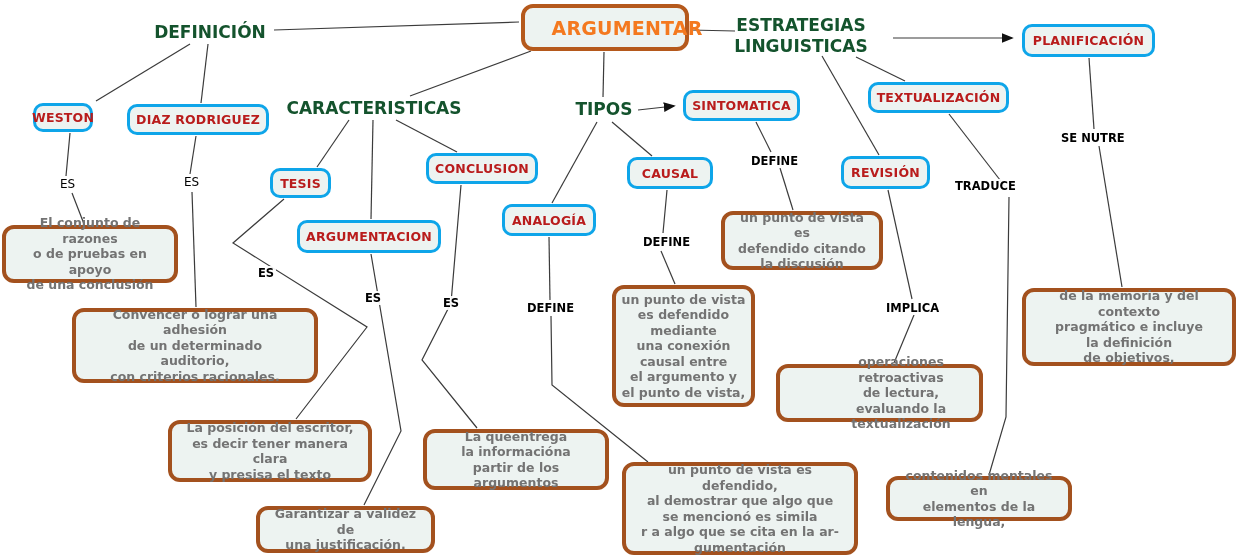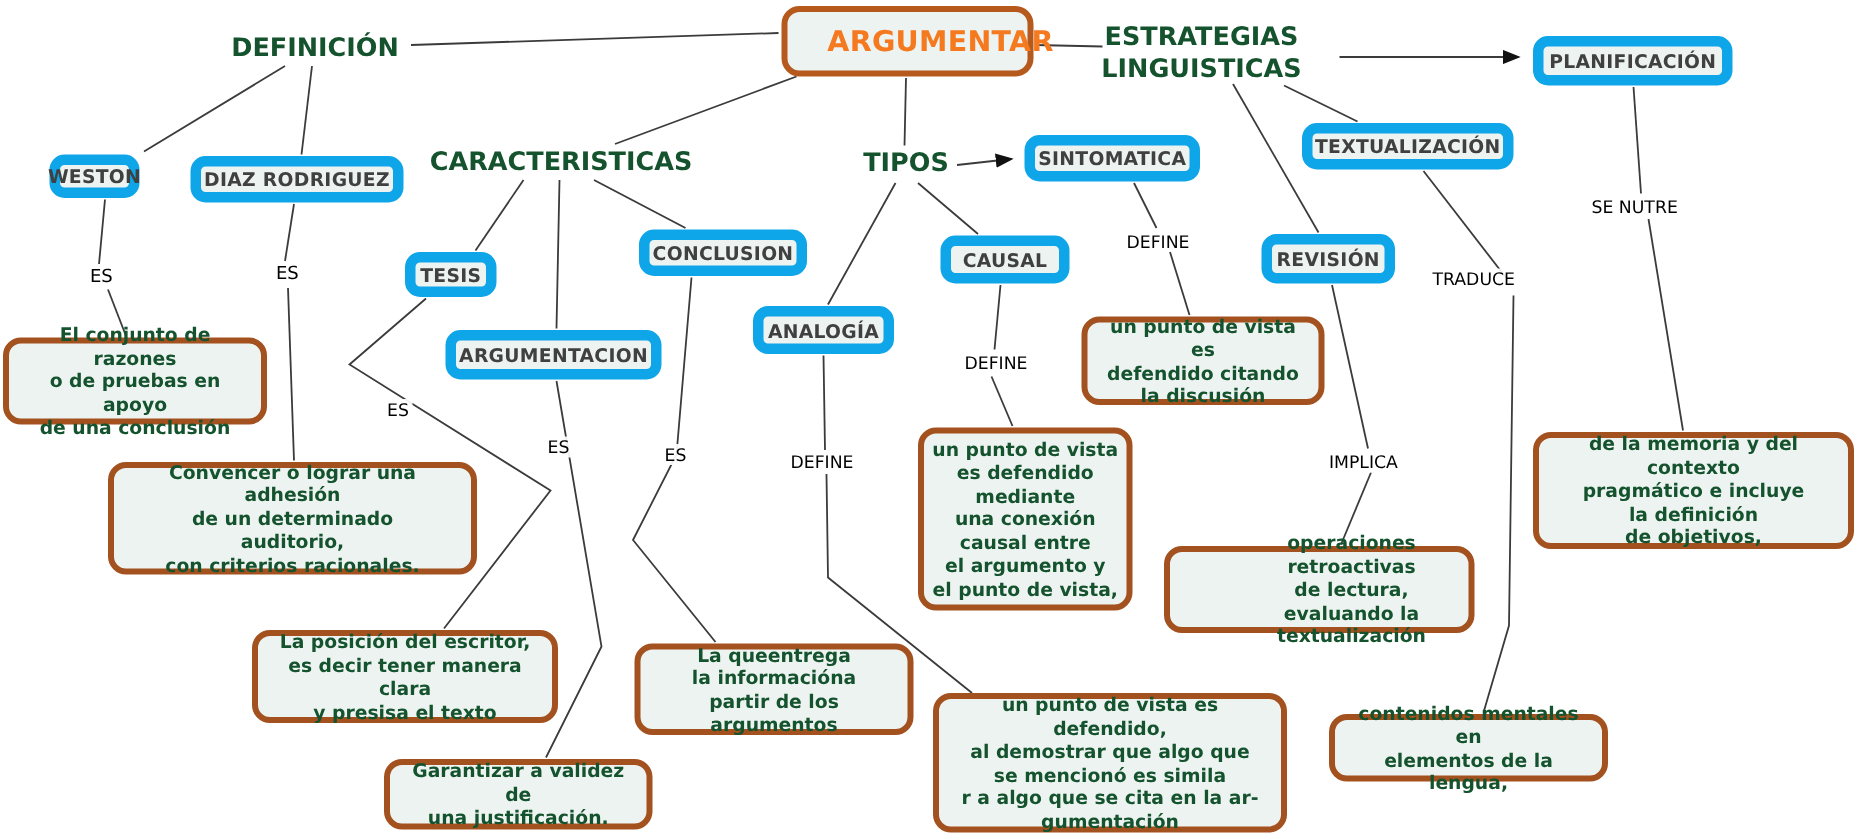--- a/index.html
+++ b/index.html
@@ -3,38 +3,38 @@
 <meta charset="utf-8">
 <style>
   html,body{margin:0;padding:0;background:#fff;}
   #map{
     position:relative;width:1240px;height:556px;background:#ffffff;
     font-family:"DejaVu Sans","Liberation Sans",sans-serif;overflow:hidden;
   }
   #wires{position:absolute;left:0;top:0;width:1240px;height:556px;z-index:1;}
   .concept{
     position:absolute;z-index:2;box-sizing:border-box;
-    background:#EDF3F1;border:7px solid #0ea5e9;border-radius:10px;
+    background:#EDF3F1;border:3px solid #0ea5e9;border-radius:10px;
     display:flex;align-items:center;justify-content:center;
-    color:#404040;font-weight:bold;font-size:12.5px;letter-spacing:.2px;
+    color:#b91c1c;font-weight:bold;font-size:12.5px;letter-spacing:.2px;
   }
   .concept.main{border-width:4px;border-radius:12px;color:#F4791F;font-size:19px;border-color:#B5591C;padding-left:44px;}
   .desc{
     position:absolute;z-index:2;box-sizing:border-box;
     background:#EDF3F1;border:4px solid #A3511E;border-radius:12px;
     display:flex;align-items:center;justify-content:center;text-align:center;
-    color:#14532d;font-weight:bold;font-size:12.5px;line-height:1.24;white-space:pre-line;
+    color:#737373;font-weight:bold;font-size:12.5px;line-height:1.24;white-space:pre-line;
     padding:2px 5px;
   }
   .hdr{
     position:absolute;z-index:2;color:#14532d;font-weight:bold;font-size:17px;
     text-align:center;white-space:pre-line;line-height:1.22;
   }
   .lbl{
-    position:absolute;z-index:3;color:#000;font-weight:normal;font-size:11.5px;
+    position:absolute;z-index:3;color:#000;font-weight:bold;font-size:11.5px;
     background:rgba(255,255,255,.92);padding:0 2px;
   }
   .lbl.reg{font-weight:400;font-size:12px;}
 </style>
 </head>
 <body>
 
 <div id="map">
 
   <svg id="wires" viewBox="0 0 1240 556" xmlns="http://www.w3.org/2000/svg">

